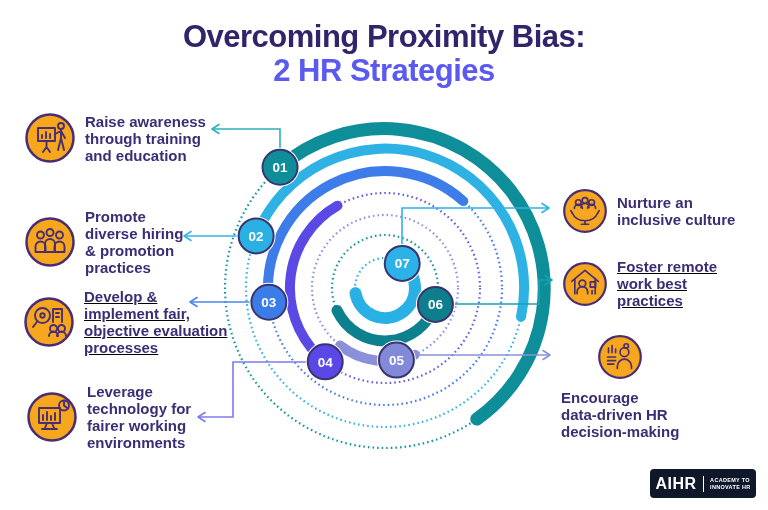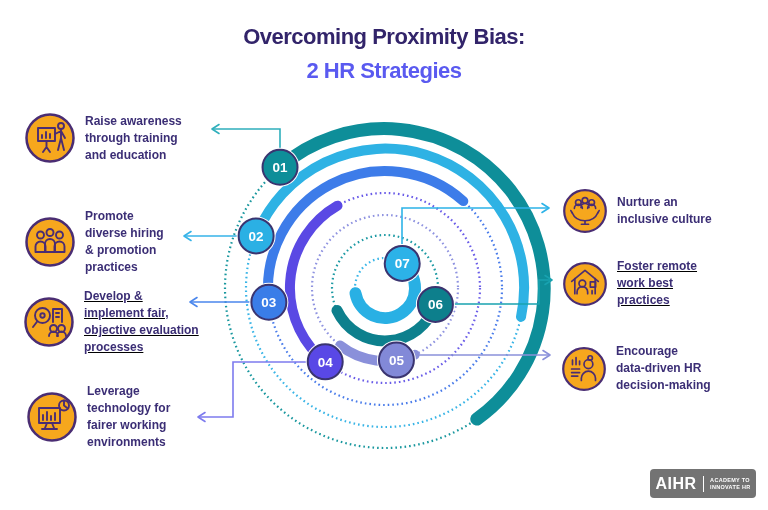--- a/index.html
+++ b/index.html
@@ -1,28 +1,28 @@
 <!DOCTYPE html>
 <html><head>
 <meta charset="utf-8">
 <style>
   html,body{margin:0;padding:0;background:#fff;}
   .canvas{position:relative;width:768px;height:510px;background:#ffffff;overflow:hidden;
           font-family:"Liberation Sans",sans-serif;}
   .title{position:absolute;top:20px;left:0;right:0;text-align:center;
-         font-weight:700;font-size:22px;line-height:34px;letter-spacing:-0.5px;}
+         font-weight:700;font-size:31px;line-height:34px;letter-spacing:-0.5px;}
   .title .t1{color:#32246a;}
   .title .t2{color:#5a5af0;}
   svg.spiral{position:absolute;left:0;top:0;}
   .item{position:absolute;display:flex;align-items:center;gap:9px;}
-  .lbl{font-size:12px;font-weight:700;color:#3b2e75;line-height:17px;white-space:pre-line;}
+  .lbl{font-size:15px;font-weight:700;color:#3b2e75;line-height:17px;white-space:pre-line;}
   .item-icon{flex:none;}
   .disc{fill:#f6a71d;stroke:#4a2d73;stroke-width:2.5;}
   .art{fill:none;stroke:#4a2d73;stroke-width:1.9;stroke-linecap:round;stroke-linejoin:round;}
-  .logo{position:absolute;left:650px;top:469px;width:106px;height:29px;background:#737373;
+  .logo{position:absolute;left:650px;top:469px;width:106px;height:29px;background:#0f172a;
         border-radius:4px;display:flex;align-items:center;justify-content:center;gap:6px;}
   .logo-brand{color:#fff;font-weight:700;font-size:16px;letter-spacing:.5px;}
   .logo-sep{width:1.5px;height:16px;background:#ffffff;}
   .logo-tag{color:#fff;font-weight:700;font-size:5.5px;line-height:6.5px;white-space:pre-line;letter-spacing:.3px;}
 </style>
 </head>
 <body>
 
 <div class="canvas">
 
@@ -166,21 +166,21 @@
       <path class="art" d="M14.5 20v17M37.5 20v17"></path>
       <circle class="art" cx="23" cy="25.5" r="3.8"></circle>
       <path class="art" d="M17 37v-2a6 6 0 0 1 12 0v2"></path>
       <path class="art" d="M32 23.5h6v6h-6zM34 33.5v3.5"></path>
     </svg>
     <div class="lbl">Foster remote
 work best
 practices</div>
   </div>
 
-  <div class="item" style="left:561px;top:343px;">
+  <div class="item" style="left:561px;top:334px;flex-direction:column;">
     <svg class="item-icon" width="46" height="46" viewBox="0 0 52 52">
       <circle class="disc" cx="26" cy="26" r="23.5"></circle>
       <path class="art" d="M13 21v-5M17 21v-8M21 21v-4"></path>
       <path class="art" d="M12 26h9M12 30h9M12 34h7"></path>
       <circle class="art" cx="33" cy="13.5" r="2.5"></circle>
       <circle class="art" cx="31" cy="20.5" r="5"></circle>
       <path class="art" d="M23 39v-2.5a8 8 0 0 1 16 0V39"></path>
     </svg>
     <div class="lbl">Encourage
 data-driven HR

